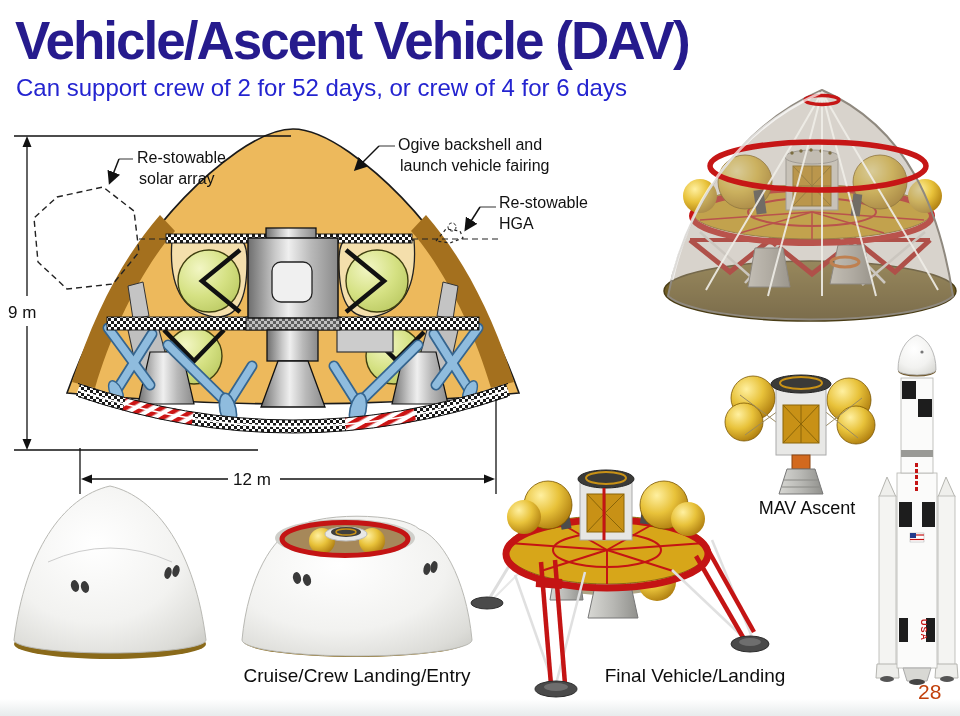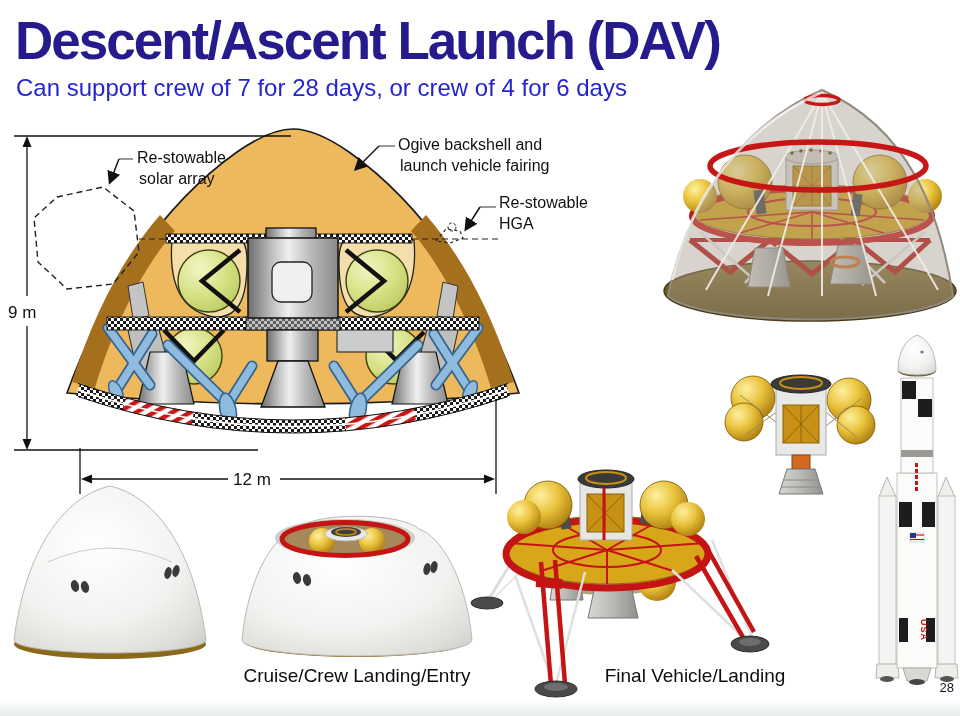--- a/index.html
+++ b/index.html
@@ -3,32 +3,32 @@
 <meta charset="utf-8">
 <style>
   html,body{margin:0;padding:0;background:#fff;}
   #slide{position:relative;width:960px;height:716px;background:#ffffff;overflow:hidden;
          font-family:"Liberation Sans",sans-serif;}
   .abs{position:absolute;}
   #title{left:15px;top:10px;font-size:53px;font-weight:bold;letter-spacing:-2px;color:#261b8d;white-space:nowrap;}
   #subtitle{left:16px;top:74px;font-size:24px;color:#2424d0;white-space:nowrap;}
   .stage-label{font-size:19px;color:#0d0d0d;text-align:center;white-space:nowrap;}
   #mav-label{font-size:18px;}
-  #pagenum{left:918px;top:680px;width:36px;text-align:right;font-size:13px;color:#0f172a;}
+  #pagenum{left:918px;top:680px;width:36px;text-align:left;font-size:21px;color:#c2410c;}
   #bottom-strip{left:0;top:699px;width:960px;height:17px;background:linear-gradient(#ffffff,#e7ebec);}
   svg{position:absolute;left:0;top:0;}
   svg text{font-family:"Liberation Sans",sans-serif;}
 </style>
 </head>
 <body>
 
 <div id="slide">
 
-  <div id="title" class="abs">Descent/Ascent Launch (DAV)</div>
-  <div id="subtitle" class="abs">Can support crew of 7 for 28 days, or crew of 4 for 6 days</div>
+  <div id="title" class="abs">Vehicle/Ascent Vehicle (DAV)</div>
+  <div id="subtitle" class="abs">Can support crew of 2 for 52 days, or crew of 4 for 6 days</div>
 
   <svg width="960" height="716" viewBox="0 0 960 716">
     <defs>
       <pattern id="chk" width="6" height="6" patternUnits="userSpaceOnUse">
         <rect width="6" height="6" fill="#ffffff"></rect>
         <rect x="0" y="0" width="3" height="3" fill="#1a1a1a"></rect>
         <rect x="3" y="3" width="3" height="3" fill="#1a1a1a"></rect>
       </pattern>
       <pattern id="chkG" width="6" height="6" patternUnits="userSpaceOnUse">
         <rect width="6" height="6" fill="#c2c2c2"></rect>
@@ -424,16 +424,17 @@
       </g>
 
       <ellipse cx="917" cy="371" rx="19" ry="5.5" fill="#6e5526"></ellipse>
       <path d="M 898,370 C 898,352 906,339 917,335 C 928,339 936,352 936,370 A 19,5 0 0 1 898,370 Z" fill="url(#whiteCone)" stroke="#aaa" stroke-width="0.8"></path>
       <circle cx="922" cy="352" r="1.6" fill="#777"></circle>
     </g>
   </svg>
 
   <div class="abs stage-label" style="left:226px;top:665px;width:262px;">Cruise/Crew Landing/Entry</div>
   <div class="abs stage-label" style="left:575px;top:665px;width:240px;">Final Vehicle/Landing</div>
+  <div class="abs stage-label" id="mav-label" style="left:737px;top:498px;width:140px;">MAV Ascent</div>
 
   <div id="bottom-strip" class="abs"></div>
   <div id="pagenum" class="abs">28</div>
 </div>
 
 </body></html>

